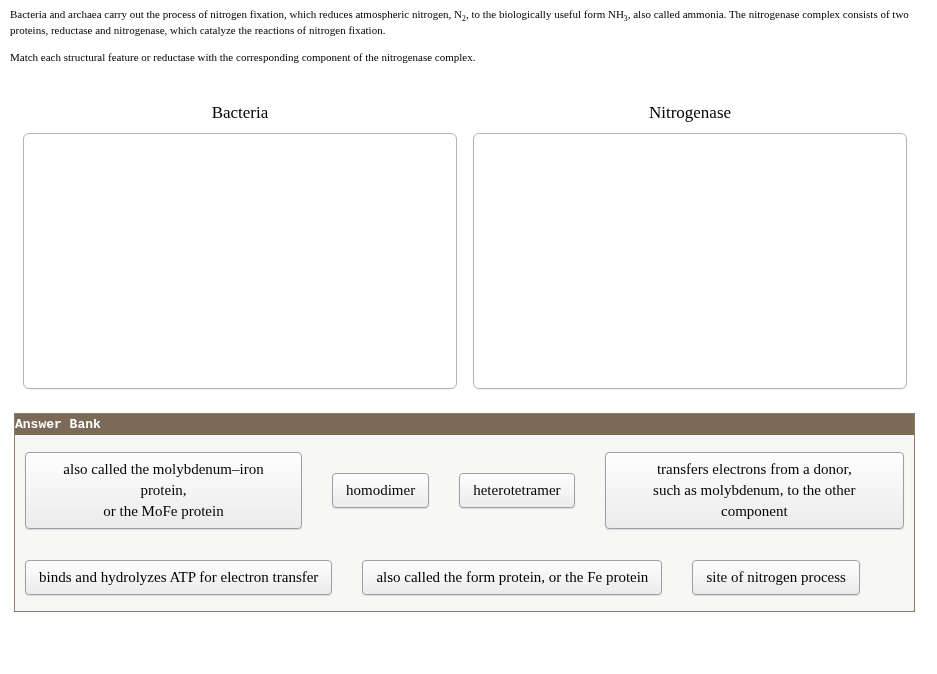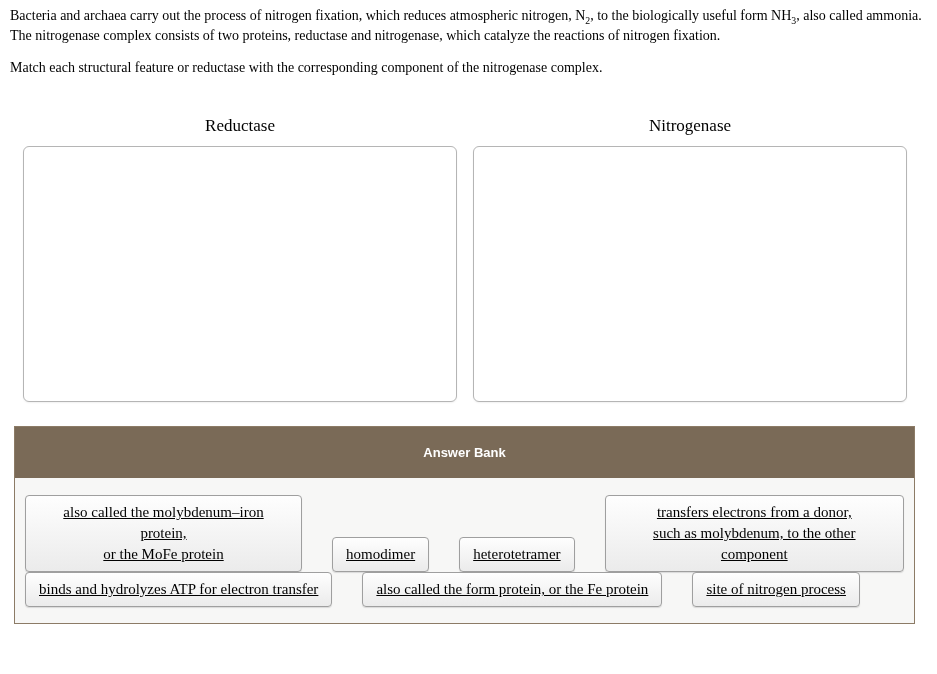--- a/index.html
+++ b/index.html
@@ -7,21 +7,21 @@
     margin: 0;
     padding: 0;
     background: #ffffff;
     width: 937px;
     height: 674px;
     font-family: "Liberation Serif", serif;
     color: #000000;
   }
   .intro {
     padding: 6px 12px 0 10px;
-    font-size: 14px;
+    font-size: 11px;
     line-height: 1.46;
   }
   .intro p {
     margin: 0 0 11px 0;
   }
   sub {
     font-size: 0.7em;
     line-height: 0;
   }
   .bins-row {
@@ -45,37 +45,37 @@
     background: #ffffff;
     box-shadow: 0 1px 2px rgba(0,0,0,0.06);
   }
   .answer-bank {
     margin: 24px 22px 0 14px;
     border: 1px solid #8c7b66;
   }
   .answer-bank-header {
     background: #7a6a57;
     color: #ffffff;
-    text-align: center;
-    font-family: Liberation Sans, sans-serif;
+    text-align: left;
+    font-family: Liberation Mono, monospace;
     font-size: 13px;
     font-weight: 600;
-    padding: 18px 0;
+    padding: 3px 0;
   }
   .answer-bank-body {
     background: #f7f7f6;
     padding: 17px 10px 16px 10px;
   }
   .bank-row {
     display: flex;
-    align-items: flex-end;
+    align-items: center;
     gap: 30px;
-    text-decoration: underline;
   }
   .bank-row + .bank-row {
+    margin-top: 31px;
   }
   .chip {
     background: linear-gradient(#fefefe, #ebebeb);
     border: 1px solid #9f9f9f;
     border-radius: 4px;
     padding: 6px 13px;
     font-size: 15px;
     line-height: 1.4;
     text-align: center;
     white-space: pre-line;
@@ -86,21 +86,21 @@
 </head>
 <body>
 
 <div class="intro">
   <p><span>Bacteria and archaea carry out the process of nitrogen fixation, which reduces atmospheric nitrogen, N</span><sub>2</sub><span>, to the biologically useful form NH</span><sub>3</sub><span>, also called ammonia. The nitrogenase complex consists of two proteins, reductase and nitrogenase, which catalyze the reactions of nitrogen fixation.</span></p>
   <p>Match each structural feature or reductase with the corresponding component of the nitrogenase complex.</p>
 </div>
 
 <div class="bins-row">
   <div class="bin">
-    <div class="bin-label">Reductase</div>
+    <div class="bin-label">Bacteria</div>
     <div class="bin-box"></div>
   </div>
   <div class="bin">
     <div class="bin-label">Nitrogenase</div>
     <div class="bin-box"></div>
   </div>
 </div>
 
 <div class="answer-bank">
   <div class="answer-bank-header">Answer Bank</div>

